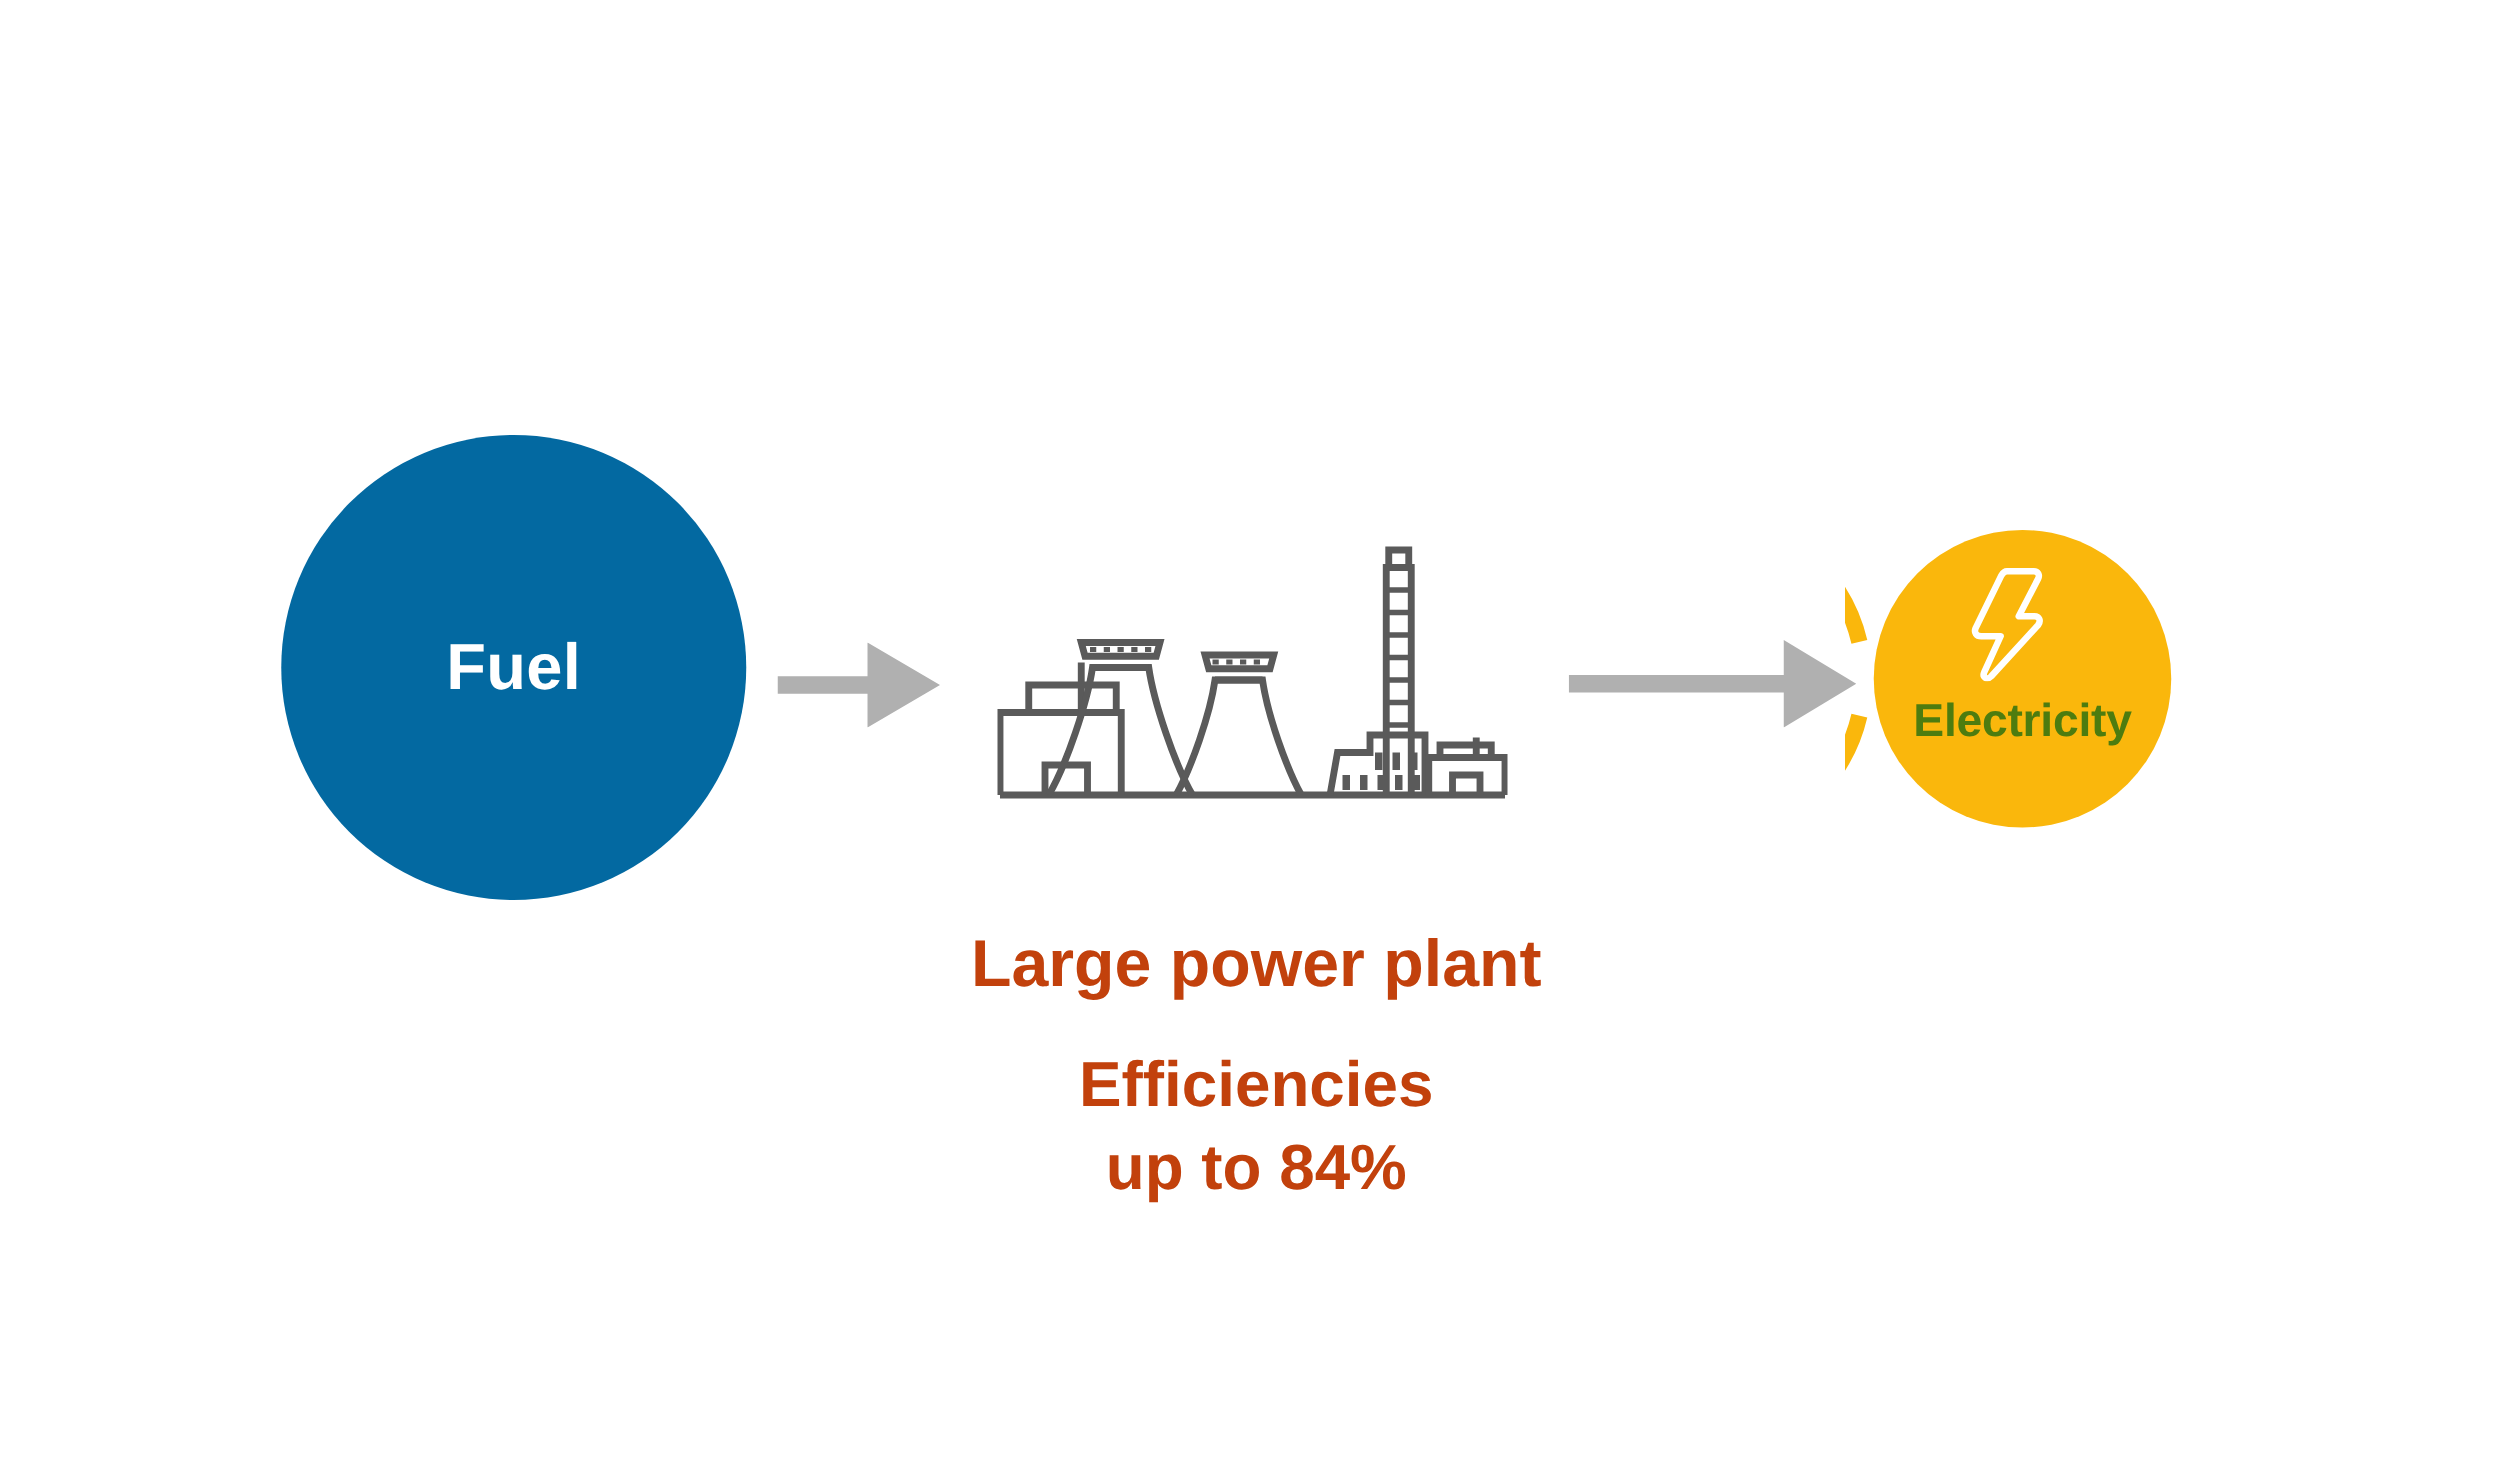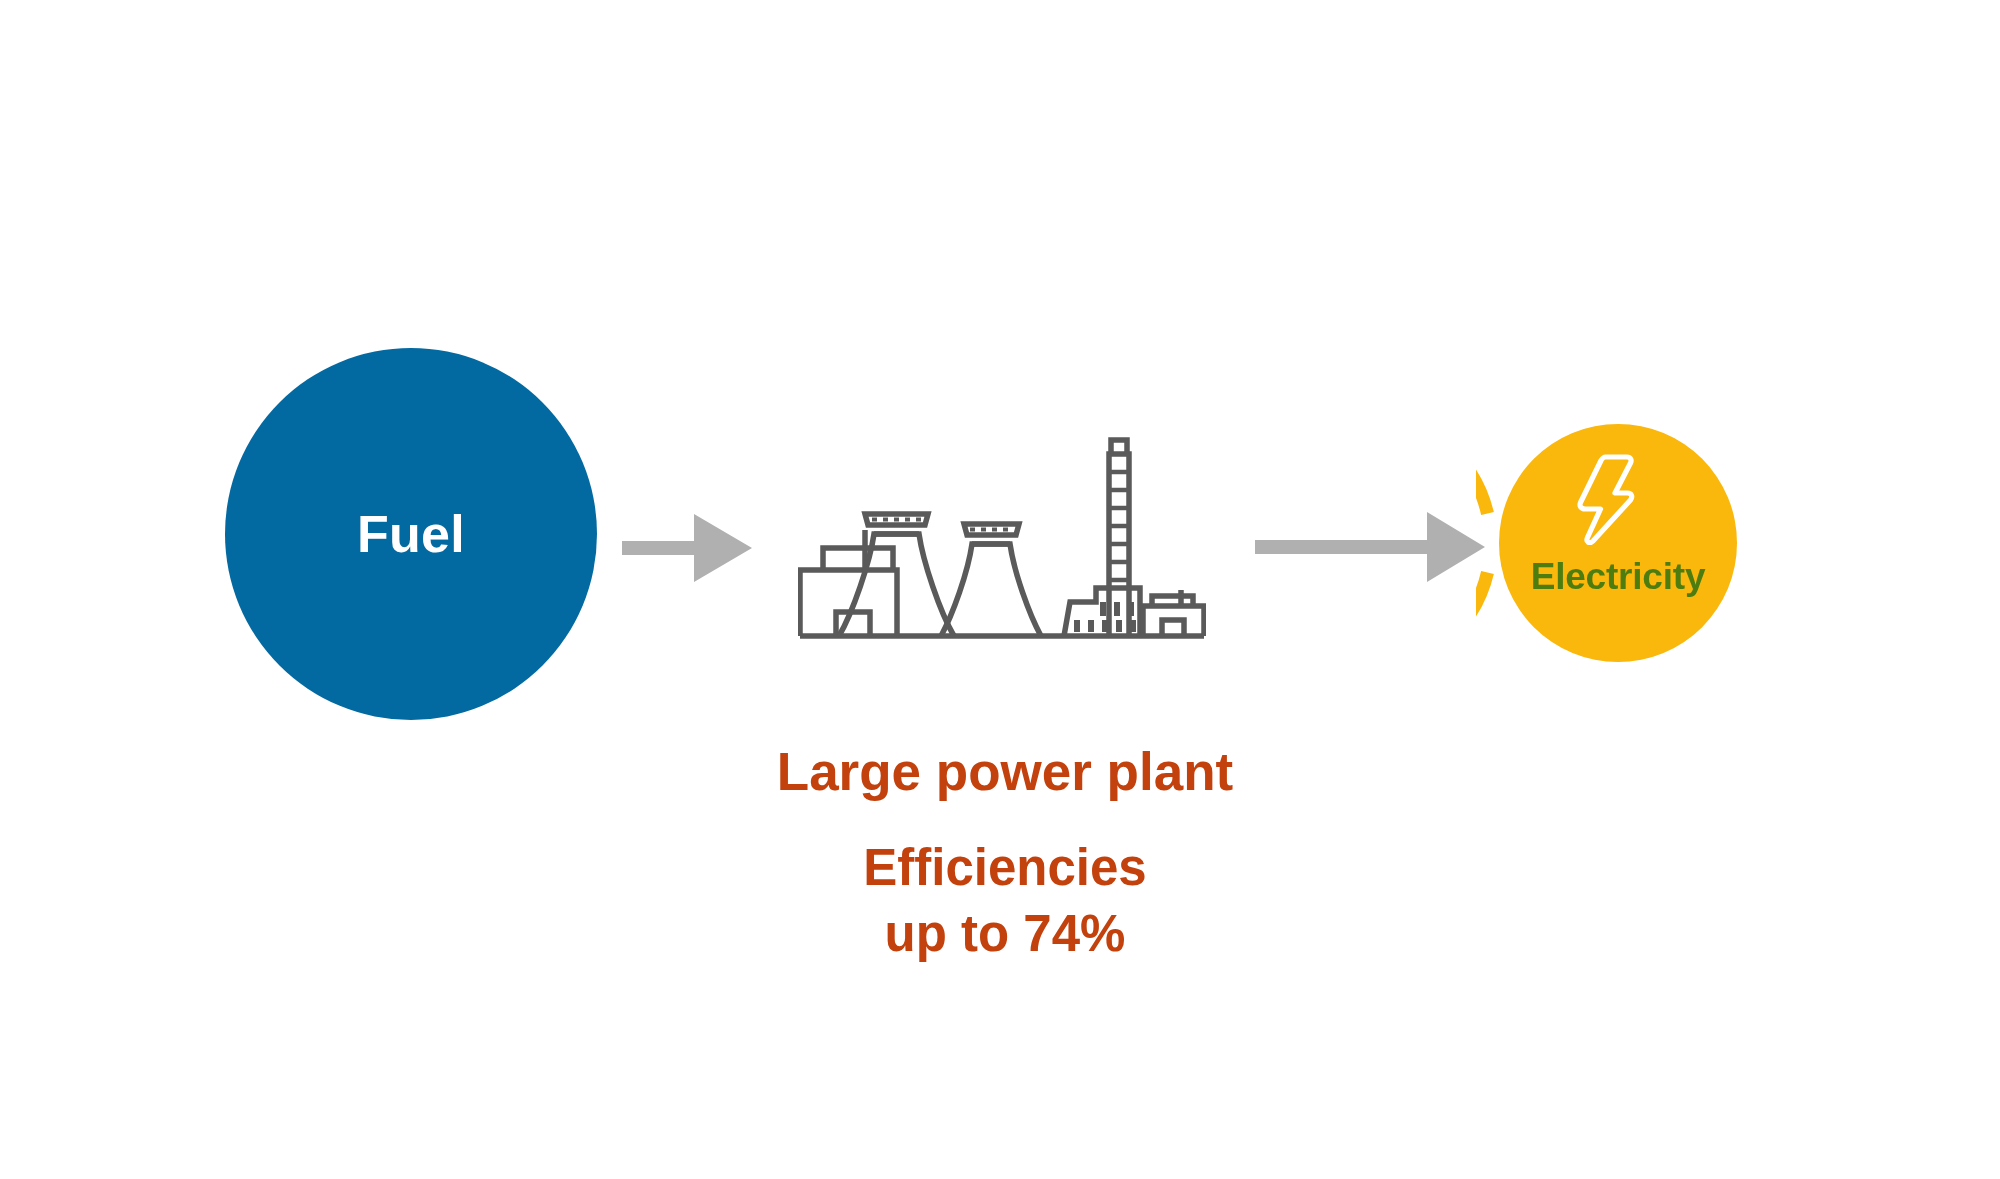--- a/index.html
+++ b/index.html
@@ -214,21 +214,21 @@
       <path d="M354 184 L354 174 L395 174 L395 184"></path>
       <path d="M345 214 L345 184 L406 184 L406 214"></path>
       <path d="M364 214 L364 198 L386 198 L386 214"></path>
     </g>
   </svg>
 
   <div class="caption">
     <div class="caption-title">Large power plant</div>
     <div class="caption-sub">
       <div>Efficiencies</div>
-      <div>up to 74%</div>
+      <div>up to 84%</div>
     </div>
   </div>
 
   <svg class="arrow arrow-2" width="230" height="70" viewBox="0 0 230 70">
     <path d="M0 28 L172 28 L172 0 L230 35 L172 70 L172 42 L0 42 Z" fill="#b0b0b0"></path>
   </svg>
 
   <div class="elec-node">
 
     <svg class="elec-ring-svg" viewBox="0 0 284 284">

